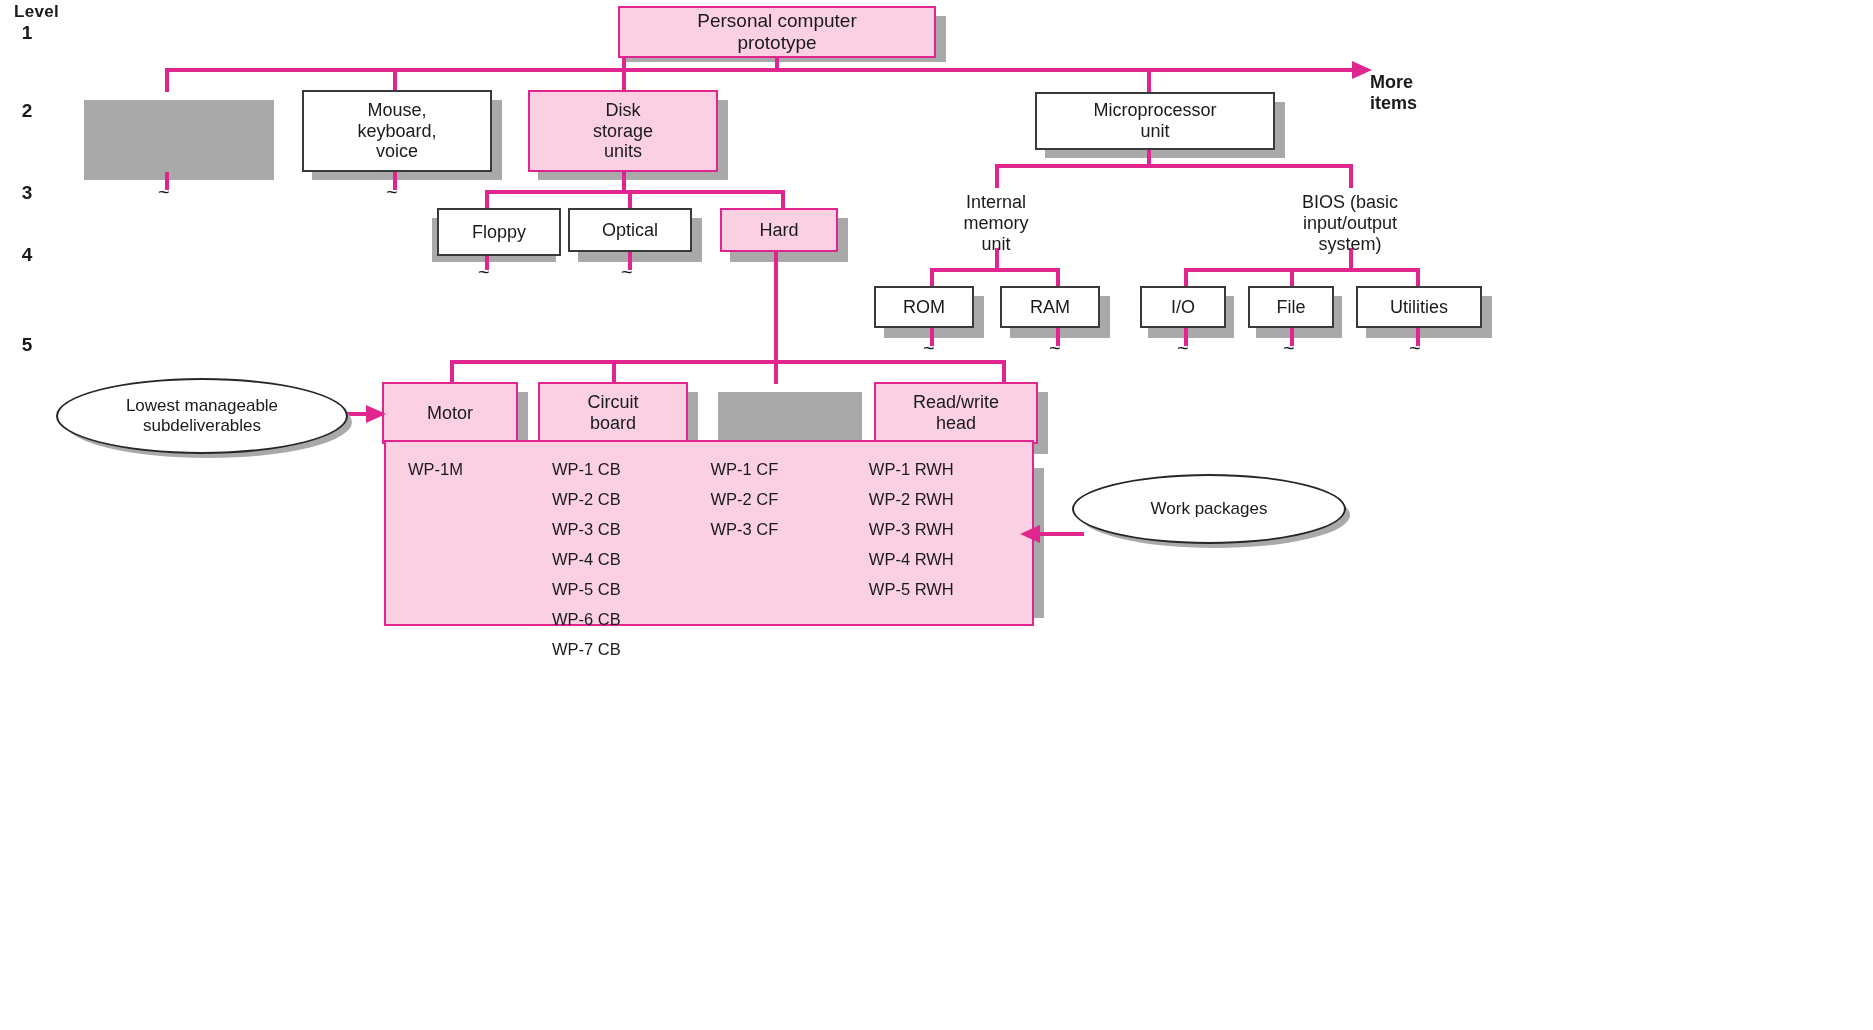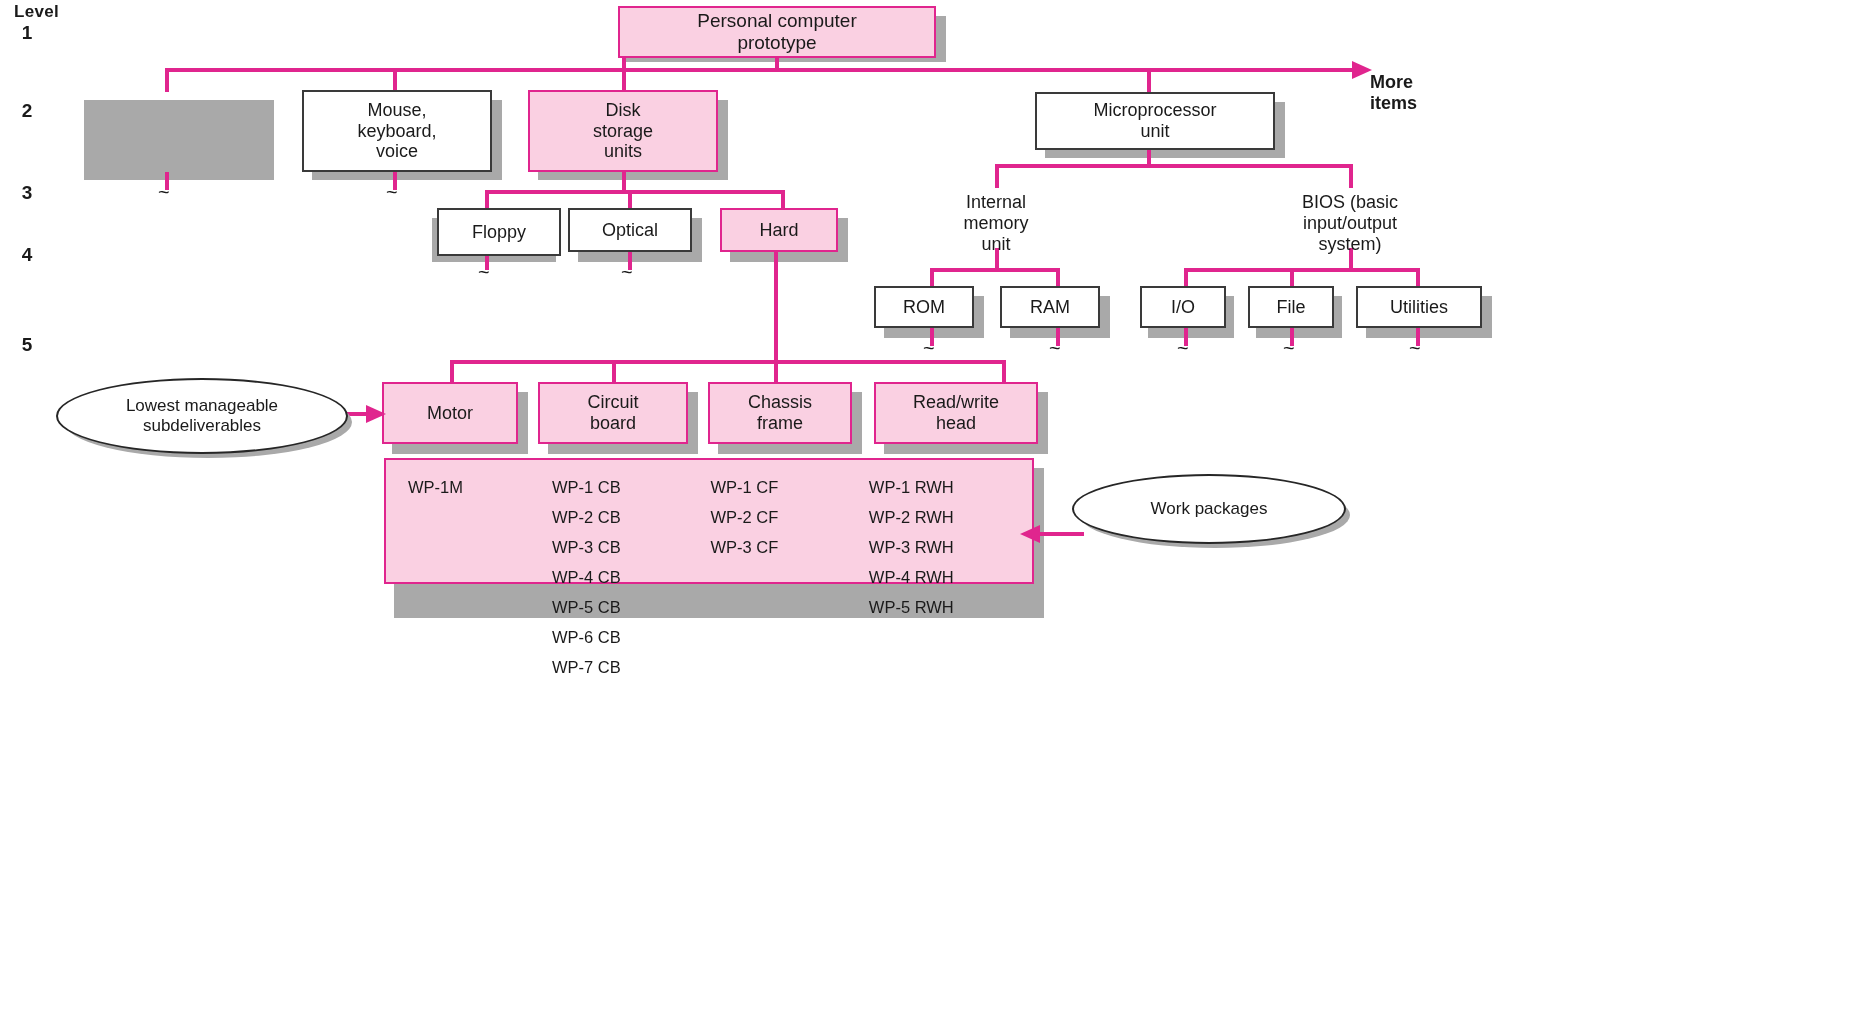--- a/index.html
+++ b/index.html
@@ -193,35 +193,33 @@
   <div class="ln lnv" style="left:1002px;top:360px;height:24px;"></div>
 
   <div class="shadow" style="left:392px;top:392px;width:136px;height:62px;"></div>
   <div class="bx bx-pink" style="left:382px;top:382px;width:136px;height:62px;font-size:18px;">Motor</div>
 
   <div class="shadow" style="left:548px;top:392px;width:150px;height:62px;"></div>
   <div class="bx bx-pink" style="left:538px;top:382px;width:150px;height:62px;font-size:18px;">Circuit
 board</div>
 
   <div class="shadow" style="left:718px;top:392px;width:144px;height:62px;"></div>
-  <div class="bx bx-pink" style="left:708px;top:382px;width:144px;height:62px;font-size:18px;">Chassis
-frame</div>
 
   <div class="shadow" style="left:884px;top:392px;width:164px;height:62px;"></div>
   <div class="bx bx-pink" style="left:874px;top:382px;width:164px;height:62px;font-size:18px;">Read/write
 head</div>
 
   <div class="ell-shadow" style="left:64px;top:386px;width:288px;height:72px;"></div>
   <div class="ell" style="left:56px;top:378px;width:288px;height:72px;font-size:17px;">Lowest manageable
 subdeliverables</div>
   <div class="ln lnh" style="left:338px;top:412px;width:30px;"></div>
   <div class="arrow arrow-r" style="left:366px;top:405px;"></div>
 
   <div class="shadow" style="left:394px;top:468px;width:650px;height:150px;"></div>
-  <div id="wp-panel" style="left:384px;top:458px;width:650px;height:126px;padding:12px 0 9px 0;">
+  <div id="wp-panel" style="left:384px;top:440px;width:650px;height:186px;padding:12px 0 9px 0;">
     <div class="wp-col" style="width:150px;padding-left:22px;">WP-1M</div>
     <div class="wp-col" style="width:165px;">WP-1 CB
 WP-2 CB
 WP-3 CB
 WP-4 CB
 WP-5 CB
 WP-6 CB
 WP-7 CB</div>
     <div class="wp-col" style="width:165px;">WP-1 CF
 WP-2 CF

